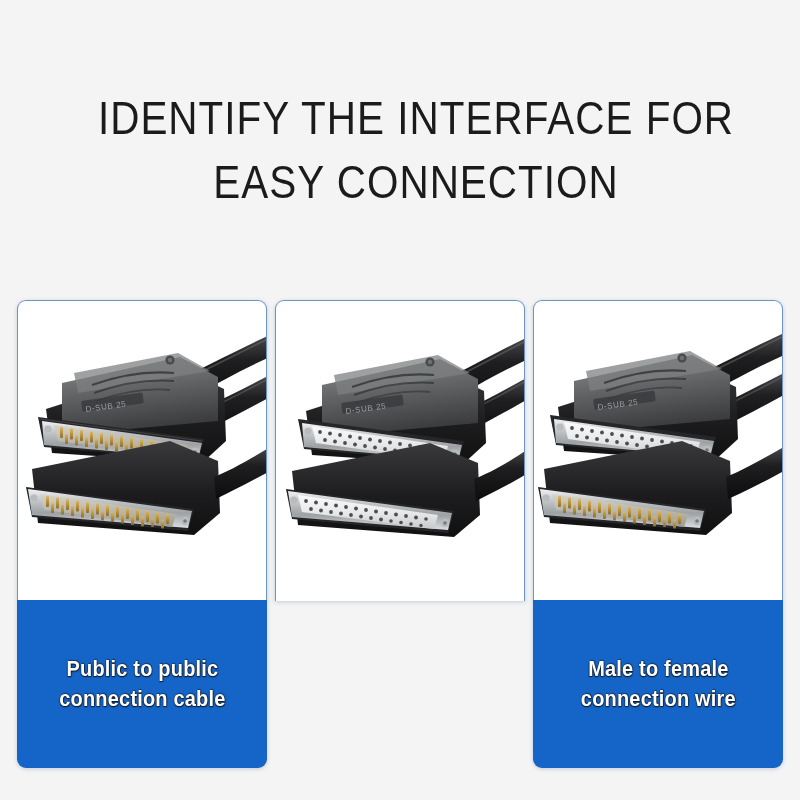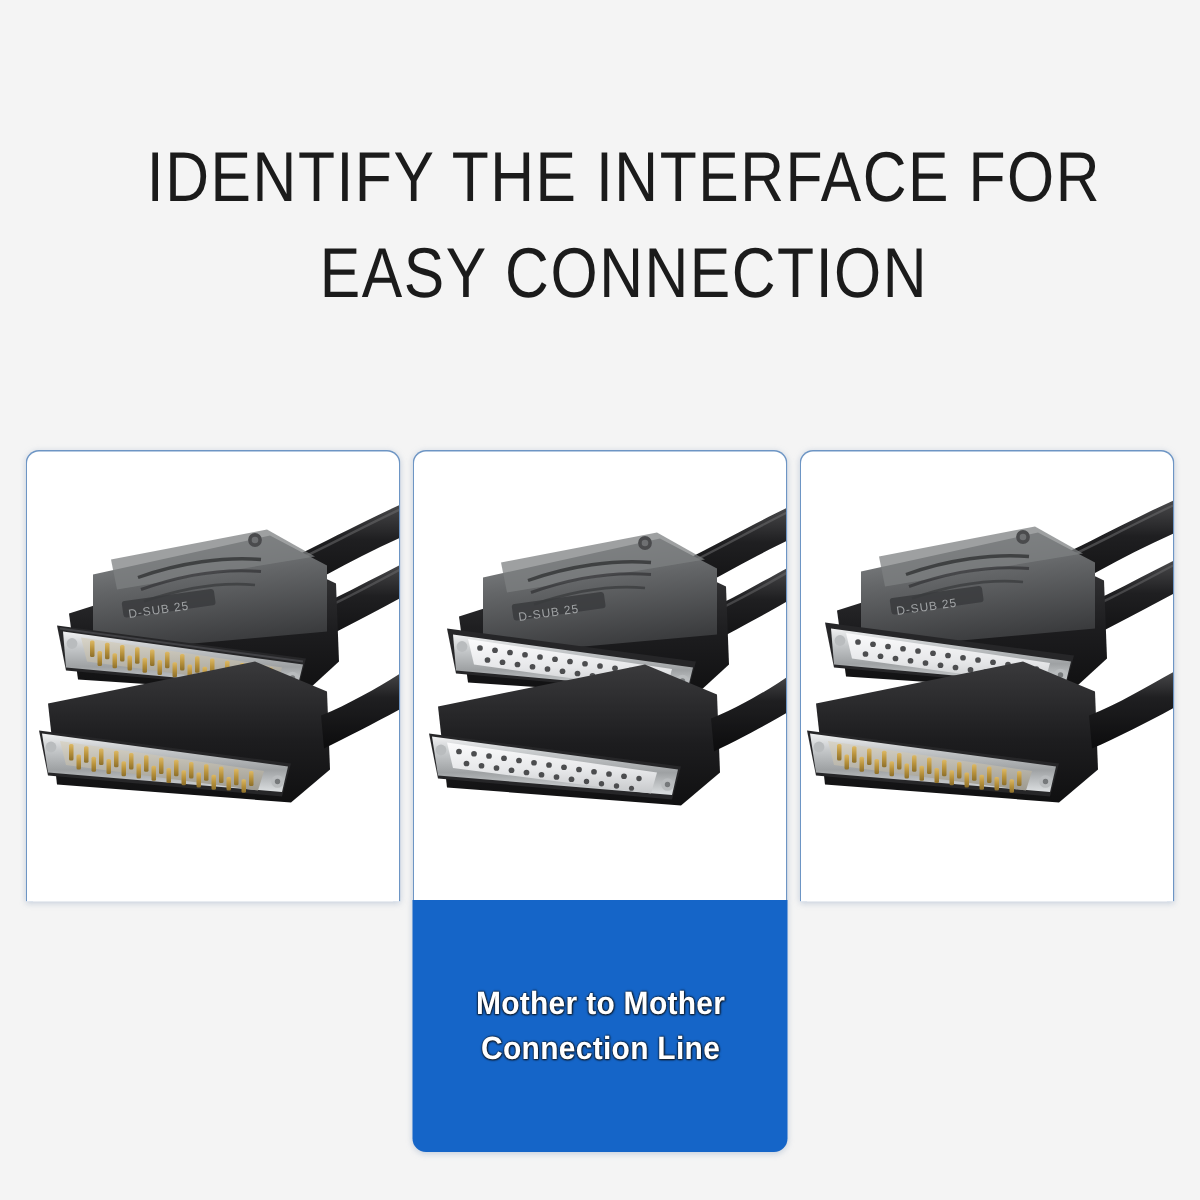--- a/index.html
+++ b/index.html
@@ -244,20 +244,26 @@
               <rect x="133" y="217" width="3" height="9" rx="1"></rect>
                 <rect x="143" y="218.5" width="3" height="9" rx="1"></rect>
             </g>
           </g>
           <circle cx="167" cy="220" r="4.2" fill="#b9bcbe"></circle>
           <circle cx="167" cy="220" r="1.8" fill="#76797b"></circle>
           <circle cx="16" cy="197" r="3.6" fill="#b9bcbe"></circle>
           <path d="M196 176 C216 168 236 156 252 146 L252 170 C234 180 214 190 198 198 Z" fill="url(#cableG1)"></path>
         </g>
       </svg>
+    </div>
+    <div class="caption">
+      <div class="caption-text">
+        <span>Public to public</span><br>
+        <span>connection cable</span>
+      </div>
     </div>
   </div>
 
   <div class="panel">
     <div class="photo">
       <svg class="conn-svg" viewBox="0 0 250 300">
         <defs>
           <linearGradient id="cableG2" x1="0" y1="0" x2="0" y2="1">
             <stop offset="0%" stop-color="#4a4a4c"></stop>
             <stop offset="35%" stop-color="#1f1f21"></stop>
@@ -371,26 +377,20 @@
               <circle cx="135" cy="223" r="1.8"></circle>
               <circle cx="145" cy="224.5" r="1.7"></circle>
           </g>
           <circle cx="169" cy="222" r="4.2" fill="#b9bcbe"></circle>
           <circle cx="169" cy="222" r="1.8" fill="#76797b"></circle>
           <circle cx="18" cy="199" r="3.6" fill="#b9bcbe"></circle>
           <path d="M198 178 C218 170 238 158 252 148 L252 172 C236 182 216 192 200 200 Z" fill="url(#cableG2)"></path>
         </g>
       </svg>
     </div>
-    <div class="caption">
-      <div class="caption-text">
-        <span>Mother to Mother</span><br>
-        <span>Connection Line</span>
-      </div>
-    </div>
   </div>
 
   <div class="panel">
     <div class="photo">
       <svg class="conn-svg" viewBox="0 0 250 300">
         <defs>
           <linearGradient id="cableG3" x1="0" y1="0" x2="0" y2="1">
             <stop offset="0%" stop-color="#4a4a4c"></stop>
             <stop offset="35%" stop-color="#1f1f21"></stop>
             <stop offset="100%" stop-color="#0c0c0d"></stop>
@@ -516,15 +516,21 @@
                 <rect x="139" y="218.5" width="3" height="9" rx="1"></rect>
             </g>
           </g>
           <circle cx="163" cy="220" r="4.2" fill="#b9bcbe"></circle>
           <circle cx="163" cy="220" r="1.8" fill="#76797b"></circle>
           <circle cx="12" cy="197" r="3.6" fill="#b9bcbe"></circle>
           <path d="M192 176 C212 168 232 156 250 146 L250 170 C232 180 212 190 194 198 Z" fill="url(#cableG3)"></path>
         </g>
       </svg>
     </div>
+    <div class="caption">
+      <div class="caption-text">
+        <span>Male to female</span><br>
+        <span>connection wire</span>
+      </div>
+    </div>
   </div>
 
 </div>
 
 </body></html>

